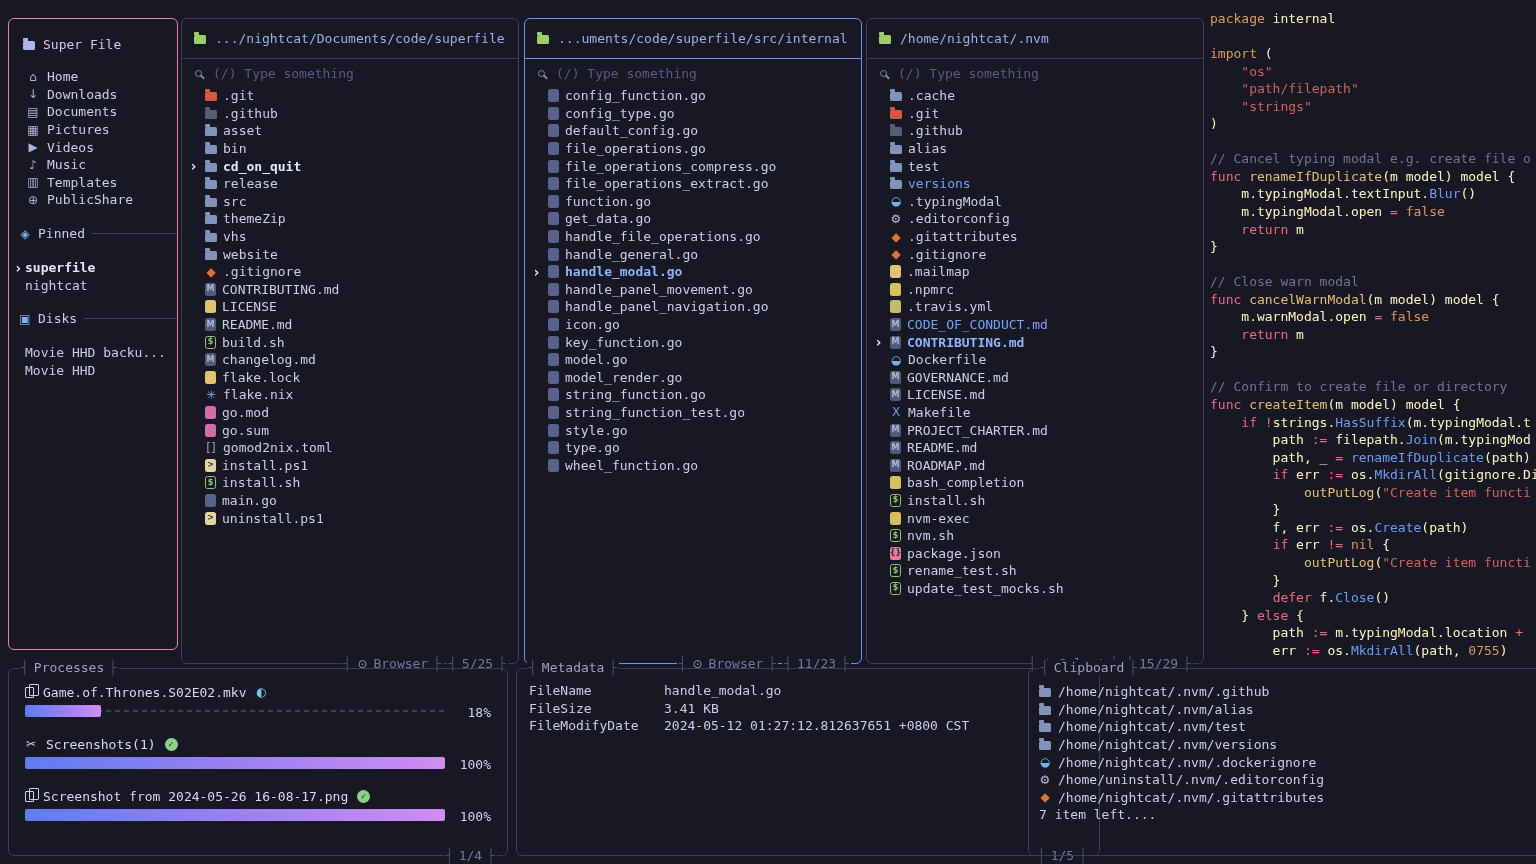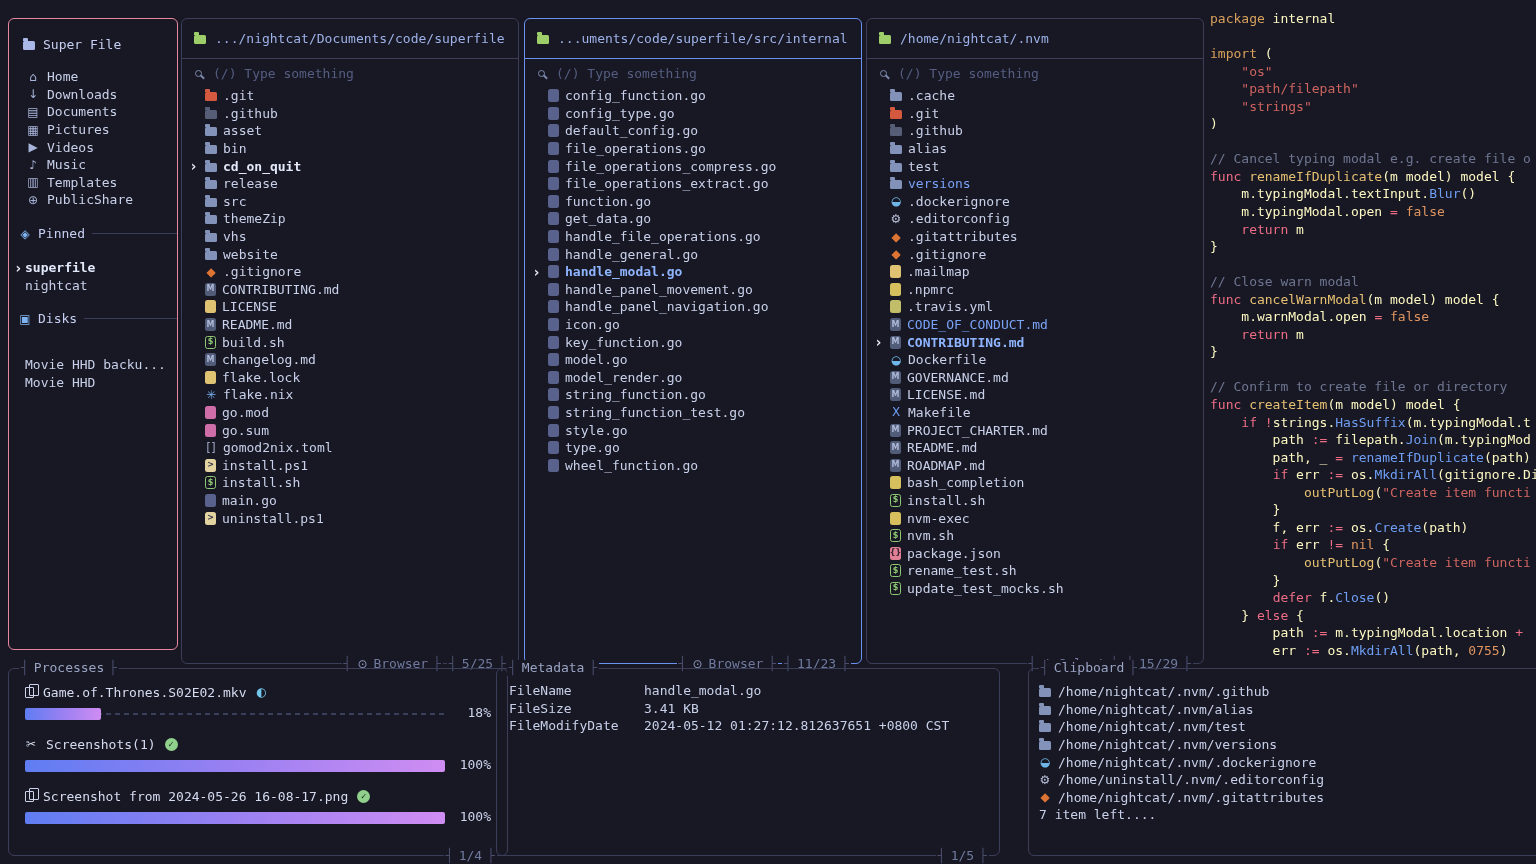--- a/index.html
+++ b/index.html
@@ -45,26 +45,26 @@
   .rect{width:11px;height:13px;border-radius:2.5px;font-size:8px;font-weight:bold;font-family:"DejaVu Sans",sans-serif;line-height:1}
   .mag{width:7px;height:7px;border:1.5px solid #7d88ad;border-radius:50%;position:relative;display:inline-block;margin-right:2px}
   .mag::after{content:"";position:absolute;width:5px;height:1.5px;background:#7d88ad;transform:rotate(45deg);right:-4px;bottom:-2px}
   .ic-copy{width:9px;height:11px;border:1px solid #cdd3ea;border-radius:1px;position:relative}
   .ic-copy::before{content:"";position:absolute;top:-4px;left:3px;width:8px;height:10px;border:1px solid #cdd3ea;border-radius:1px;background:var(--bg);z-index:-1}
   .chk{width:13px;height:13px;border-radius:50%;background:#8fd08c;color:#13261a;font-size:9px;font-weight:bold}
 
   
   .bpanel{top:668px;height:188px;--bd:#3a3e58}
   #procs{left:8px;width:500px}
-  #meta{left:496px;width:504px}
+  #meta{left:516px;width:584px}
   #clip{left:1028px;width:588px}
   .proc-list{padding-top:14px}
   .proc-item{padding:0 16px;margin-bottom:15px}
   .proc-name{display:flex;align-items:center;gap:9px;height:18px;white-space:nowrap;overflow:hidden;color:#d5dbf0}
-  .proc-barrow{display:flex;align-items:flex-end;gap:6px;margin-top:4px}
+  .proc-barrow{display:flex;align-items:flex-start;gap:6px;margin-top:4px}
   .pbar{flex:1;height:12px;position:relative;border-radius:2px;background:repeating-linear-gradient(90deg,#3a3f5c 0 5px,rgba(0,0,0,0) 5px 9px) center/100% 2px no-repeat}
   .pfill{position:absolute;left:0;top:0;bottom:0;background:linear-gradient(90deg,#5f7df2,#9a80f2,#cf8df2);border-radius:2px}
   .ppct{width:40px;text-align:right;color:#ccd3ec}
   .meta-list{padding-top:14px}
   .meta-row{display:flex;height:17.6px;padding:0 12px;white-space:nowrap;overflow:hidden}
   .meta-label{flex:0 0 135px}
   .clip-list{padding-top:14px}
   .clip-row{display:flex;align-items:center;gap:7px;height:17.6px;padding:0 10px;white-space:nowrap;overflow:hidden}
   .clip-more{padding:0 10px;height:17.6px;display:flex;align-items:center}
 
@@ -135,21 +135,21 @@
       </div>
       <div class="sb-prow">
         <span class="plabel">nightcat</span>
       </div>
     </div>
   <div class="sb-sec">
     <span class="ico gly" style="color:#7fb3f0">▣</span>
     <span>Disks</span>
     <span class="rule"></span>
   </div>
-  <div style="margin-top:28px">
+  <div style="margin-top:16px">
       <div class="sb-prow">
         <span class="plabel">Movie HHD backu...</span>
       </div>
       <div class="sb-prow">
         <span class="plabel">Movie HHD</span>
       </div>
     </div>
 </div>
 
 <div class="panel fpanel" id="fp1">
@@ -463,21 +463,21 @@
         <span class="flabel">test</span>
       </div>
       <div class="frow sel">
         <span class="arrow"></span>
         <span class="ico fold" style="color: rgb(130, 146, 184);"></span>
         <span class="flabel">versions</span>
       </div>
       <div class="frow">
         <span class="arrow"></span>
         <span class="ico gly" style="color: rgb(111, 182, 232);">◒</span>
-        <span class="flabel">.dockerignore</span>
+        <span class="flabel">.typingModal</span>
       </div>
       <div class="frow">
         <span class="arrow"></span>
         <span class="ico gly" style="color: rgb(184, 192, 218);">⚙</span>
         <span class="flabel">.editorconfig</span>
       </div>
       <div class="frow">
         <span class="arrow"></span>
         <span class="ico gly" style="color: rgb(221, 116, 51);">◆</span>
         <span class="flabel">.gitattributes</span>

